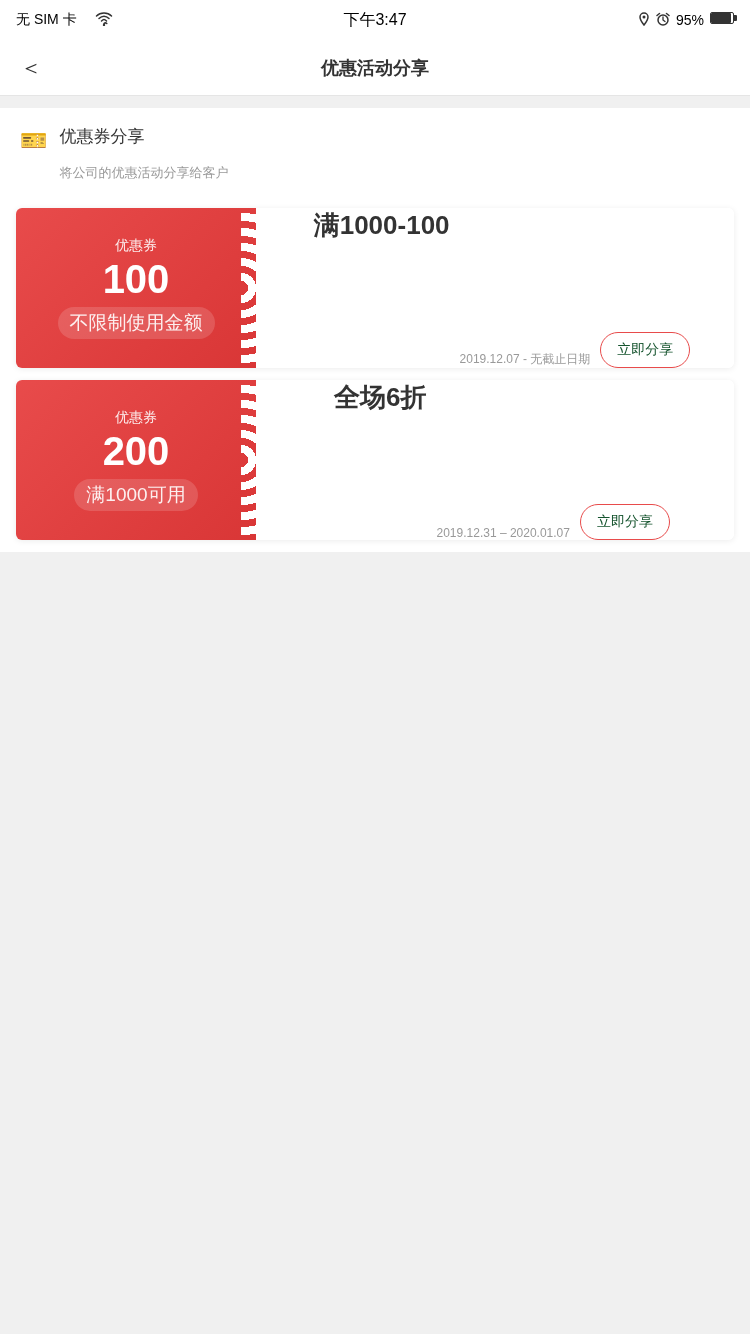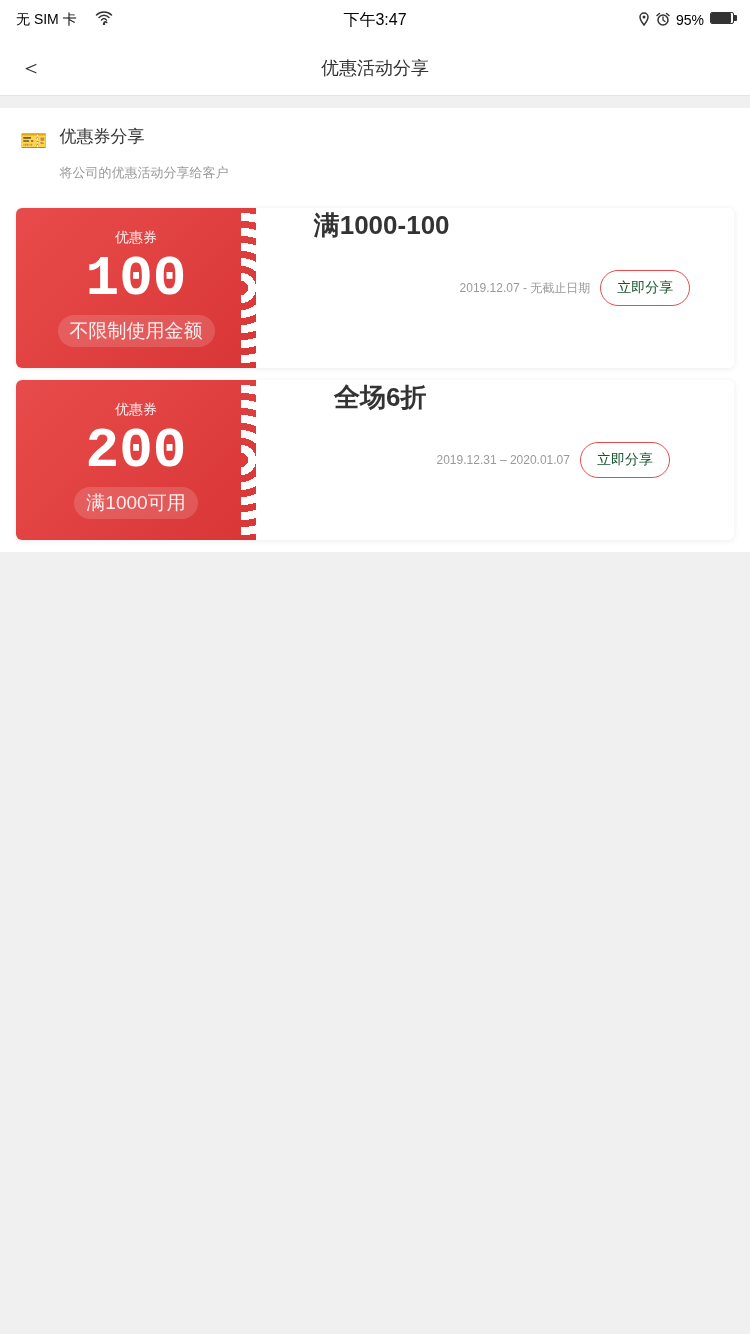--- a/index.html
+++ b/index.html
@@ -18,20 +18,21 @@
       background: #fff;
       display: flex;
       align-items: center;
       justify-content: space-between;
       padding: 0 16px;
       font-size: 14px;
       font-weight: 500;
     }
     .status-left {
       display: flex;
+      align-items: center;
       gap: 18px;
       font-size: 14px;
     }
     .status-center {
       position: absolute;
       left: 50%;
       transform: translateX(-50%);
       font-size: 16px;
       font-weight: 500;
     }
@@ -81,21 +82,21 @@
     .nav-back {
       position: absolute;
       left: 20px;
       font-size: 22px;
       color: #333;
       cursor: pointer;
       font-weight: 300;
     }
     .nav-title {
       font-size: 18px;
-      font-weight: 400;
+      font-weight: 700;
       color: #333;
     }
 
     
     .section-gap {
       height: 12px;
       background: #f0f0f0;
     }
 
     
@@ -193,26 +194,25 @@
         transparent 15px
       );
     }
 
     .coupon-label {
       font-size: 14px;
       color: rgba(255,255,255,0.9);
       margin-bottom: 4px;
     }
     .coupon-amount {
-      font-size: 56px;
+      font-size: 40px;
       font-weight: 700;
       color: #fff;
       line-height: 1;
       margin-bottom: 8px;
-      font-family: Liberation Mono, monospace;
     }
     .coupon-condition {
       font-size: 19px;
       color: rgba(255,255,255,0.9);
       background: rgba(255,255,255,0.15);
       padding: 3px 12px;
       border-radius: 20px;
     }
 
     
@@ -227,21 +227,21 @@
       border-radius: 0 6px 6px 0;
       margin-left: 14px;
     }
     .coupon-name {
       font-size: 26px;
       font-weight: 600;
       color: #333;
     }
     .coupon-bottom {
       display: flex;
-      align-items: center;
+      align-items: flex-end;
       justify-content: space-between;
       gap: 10px;
     }
     .coupon-date {
       font-size: 12px;
       color: #999;
       flex: 1;
     }
     .share-btn {
       padding: 8px 16px;

